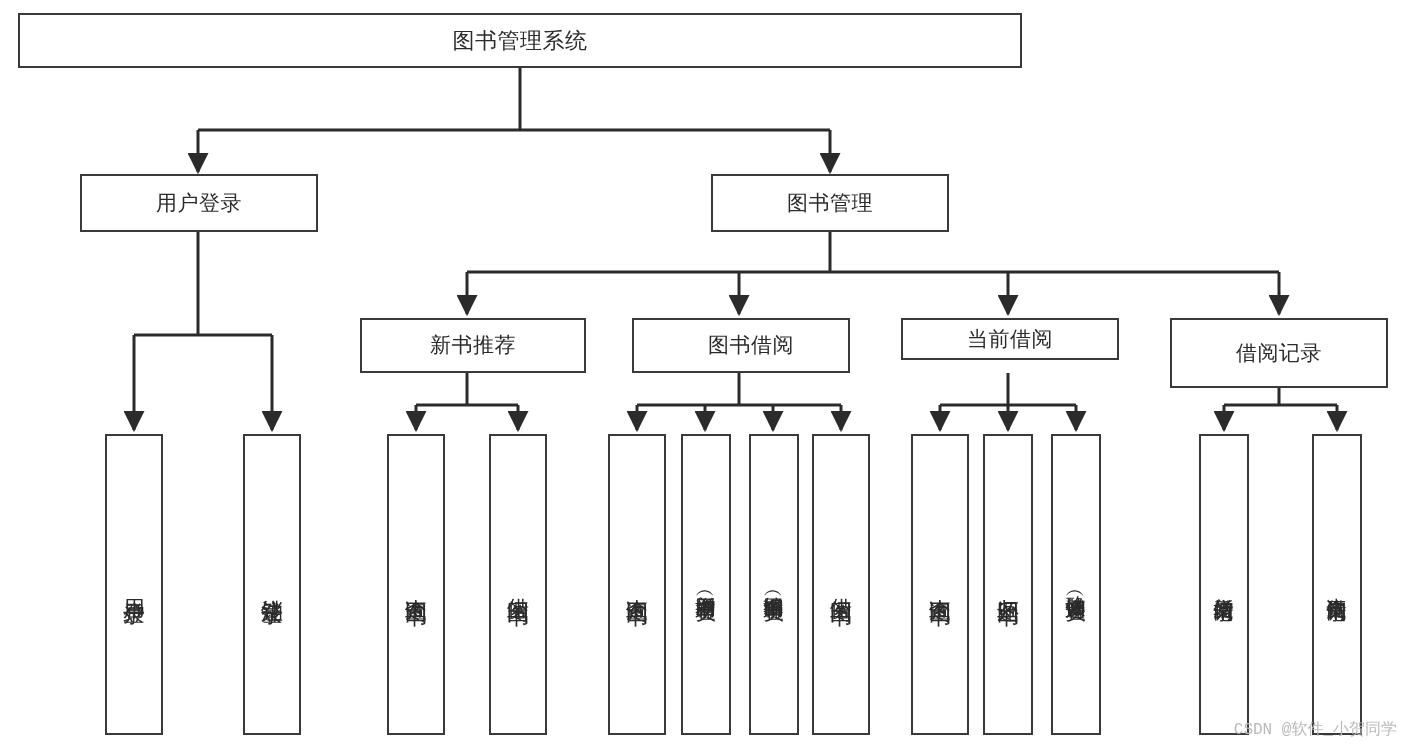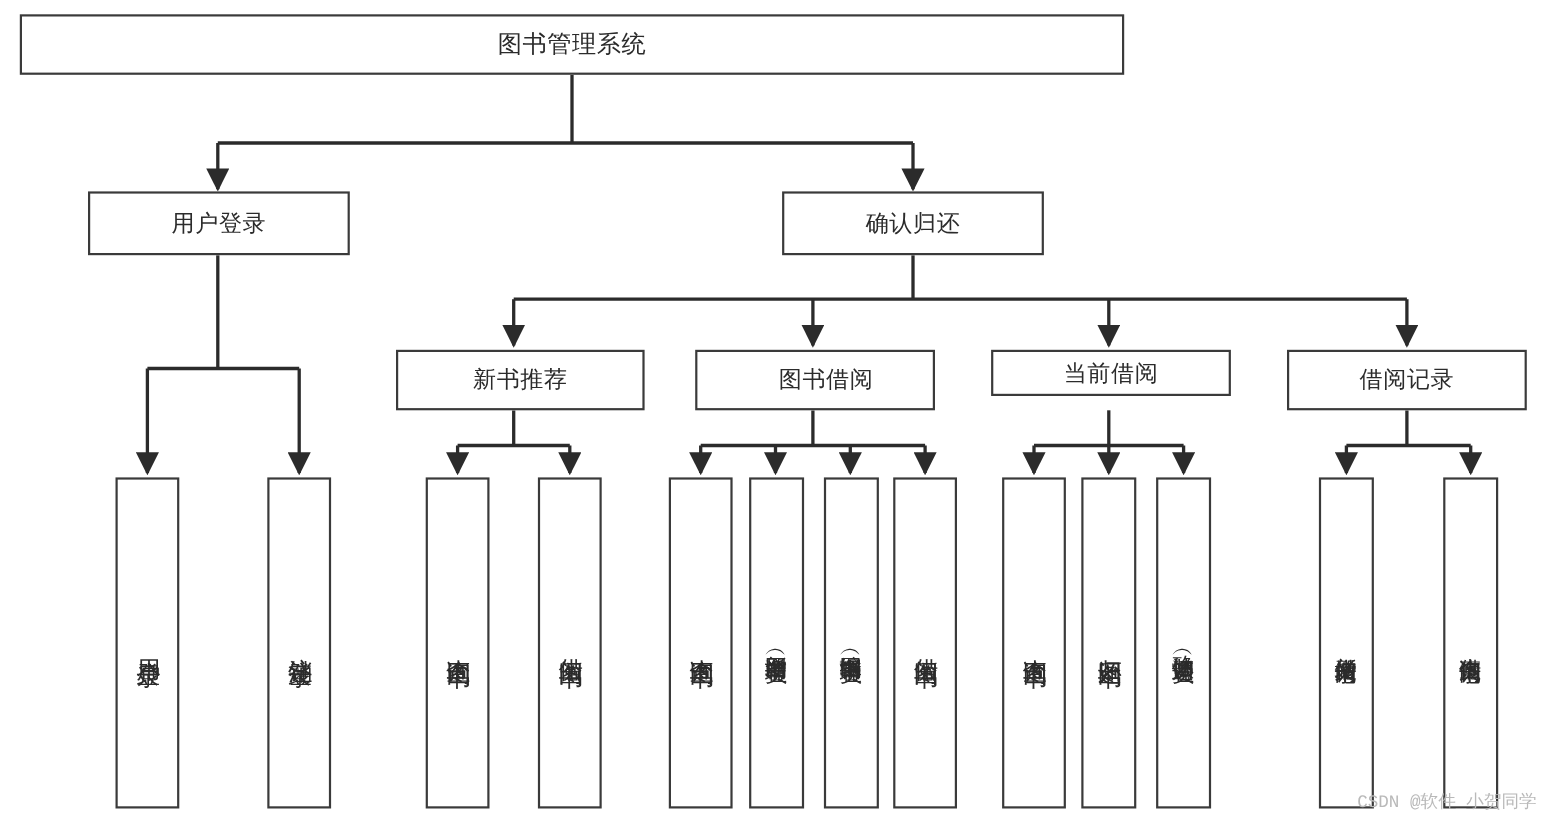--- a/index.html
+++ b/index.html
@@ -134,36 +134,36 @@
 
   <div class="node horiz title" style="left:18px; top:13px; width:1004px; height:55px;">
     <span class="node-label">图书管理系统</span>
   </div>
 
   <div class="node horiz" style="left:80px; top:174px; width:238px; height:58px;">
     <span class="node-label">用户登录</span>
   </div>
 
   <div class="node horiz" style="left:711px; top:174px; width:238px; height:58px;">
-    <span class="node-label">确认归还</span>
+    <span class="node-label">图书管理</span>
   </div>
 
   <div class="node horiz" style="left:360px; top:318px; width:226px; height:55px;">
     <span class="node-label">新书推荐</span>
   </div>
 
   <div class="node horiz" style="left:632px; top:318px; width:218px; height:55px;padding-left:20px;">
     <span class="node-label">图书借阅</span>
   </div>
 
   <div class="node horiz" style="left:901px; top:318px; width:218px; height:42px;">
     <span class="node-label">当前借阅</span>
   </div>
 
-  <div class="node horiz" style="left:1170px; top:318px; width:218px; height:55px;">
+  <div class="node horiz" style="left:1170px; top:318px; width:218px; height:70px;">
     <span class="node-label">借阅记录</span>
   </div>
 
   <div class="node leaf" style="left:105px; top:434px; width:58px; height:301px;">
     <span class="node-label">用户登录</span>
   </div>
 
   <div class="node leaf" style="left:243px; top:434px; width:58px; height:301px;">
     <span class="node-label">注销登录</span>
   </div>

